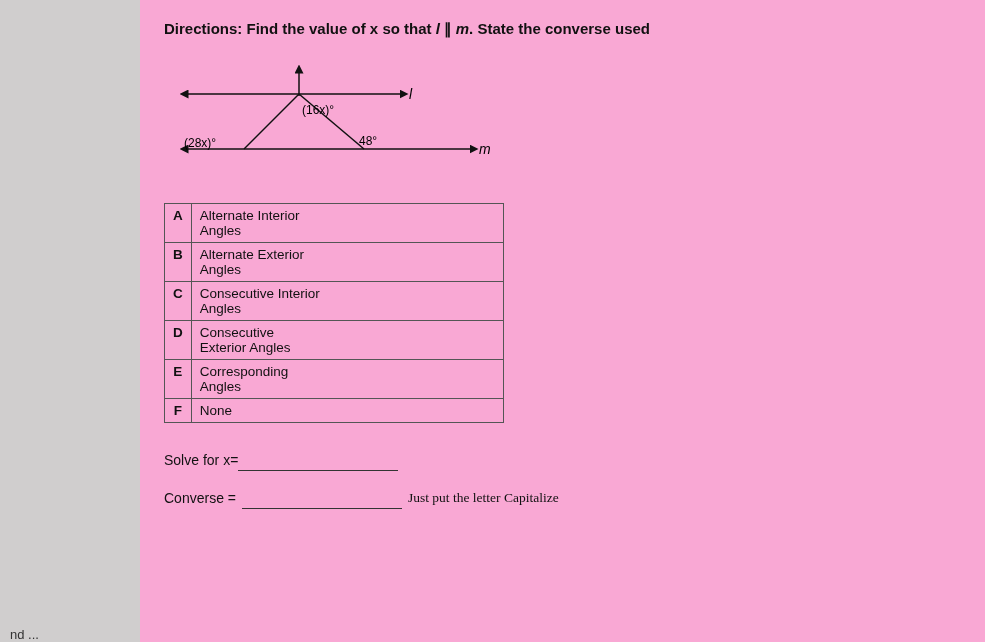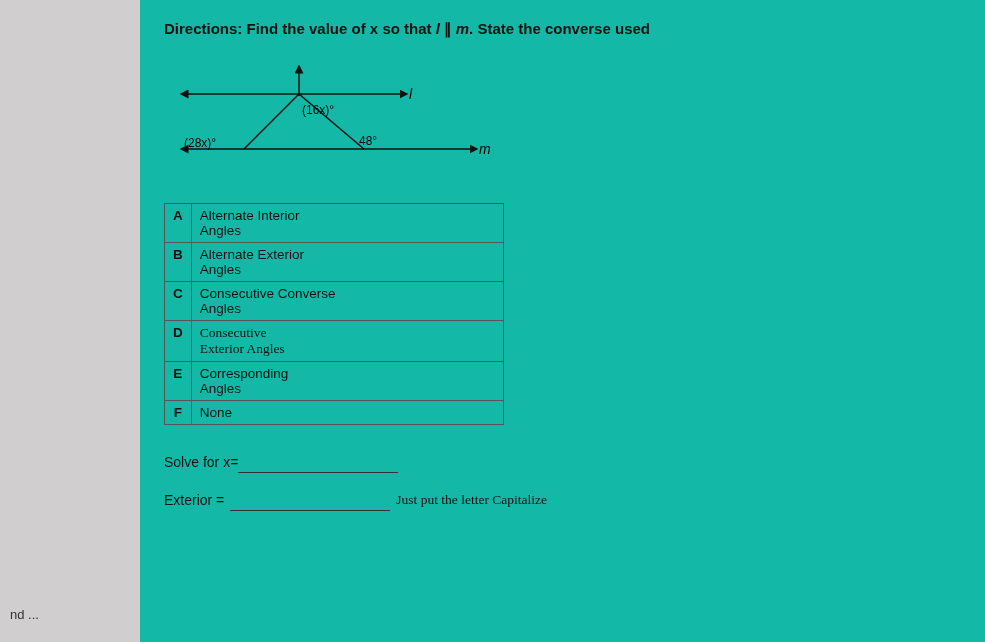--- a/index.html
+++ b/index.html
@@ -12,32 +12,31 @@
       overflow: hidden;
       display: flex;
     }
 
     .left-panel {
       width: 140px;
       min-height: 100%;
       background: #d0cece;
       display: flex;
       align-items: flex-end;
-      padding-bottom: 20px;
       padding-left: 10px;
     }
 
     .left-label {
       font-size: 13px;
       color: #333;
     }
 
     .main-content {
       flex: 1;
-      background: #14b8a6;
+      background: #f9a8d4;
       padding: 18px 24px 18px 24px;
       display: flex;
       flex-direction: column;
       gap: 16px;
     }
 
     .directions {
       font-size: 15px;
       font-weight: bold;
       color: #111;
@@ -185,44 +184,44 @@
           <td style="white-space: pre-line;">Alternate Interior
 Angles</td>
         </tr>
         <tr>
           <td class="letter">B</td>
           <td style="white-space: pre-line; margin-top: 28px;">Alternate Exterior
 Angles</td>
         </tr>
         <tr>
           <td class="letter">C</td>
-          <td style="white-space: pre-line;">Consecutive Converse
+          <td style="white-space: pre-line;">Consecutive Interior
 Angles</td>
         </tr>
         <tr>
           <td class="letter">D</td>
-          <td style="white-space: pre-line; font-family: Liberation Serif, serif;">Consecutive
+          <td style="white-space: pre-line;">Consecutive
 Exterior Angles</td>
         </tr>
         <tr>
           <td class="letter">E</td>
           <td style="white-space: pre-line;">Corresponding
 Angles</td>
         </tr>
         <tr>
           <td class="letter">F</td>
           <td style="white-space: pre-line; margin-top: 44px;">None</td>
         </tr>
       </tbody>
   </table>
 
   <div class="solve-row">
     <span>Solve for x=</span>
     <input type="text" value="" style="">
   </div>
 
   <div class="converse-row">
-    <span>Exterior =</span>
+    <span>Converse =</span>
     <input type="text" value="" style="">
     <span class="converse-hint">Just put the letter Capitalize</span>
   </div>
 
 </div>
 
 </body></html>

